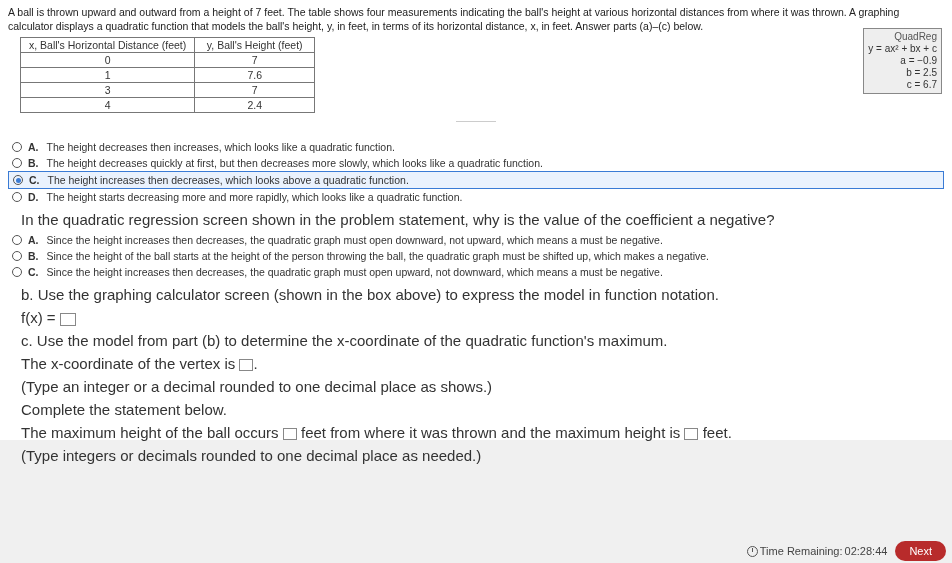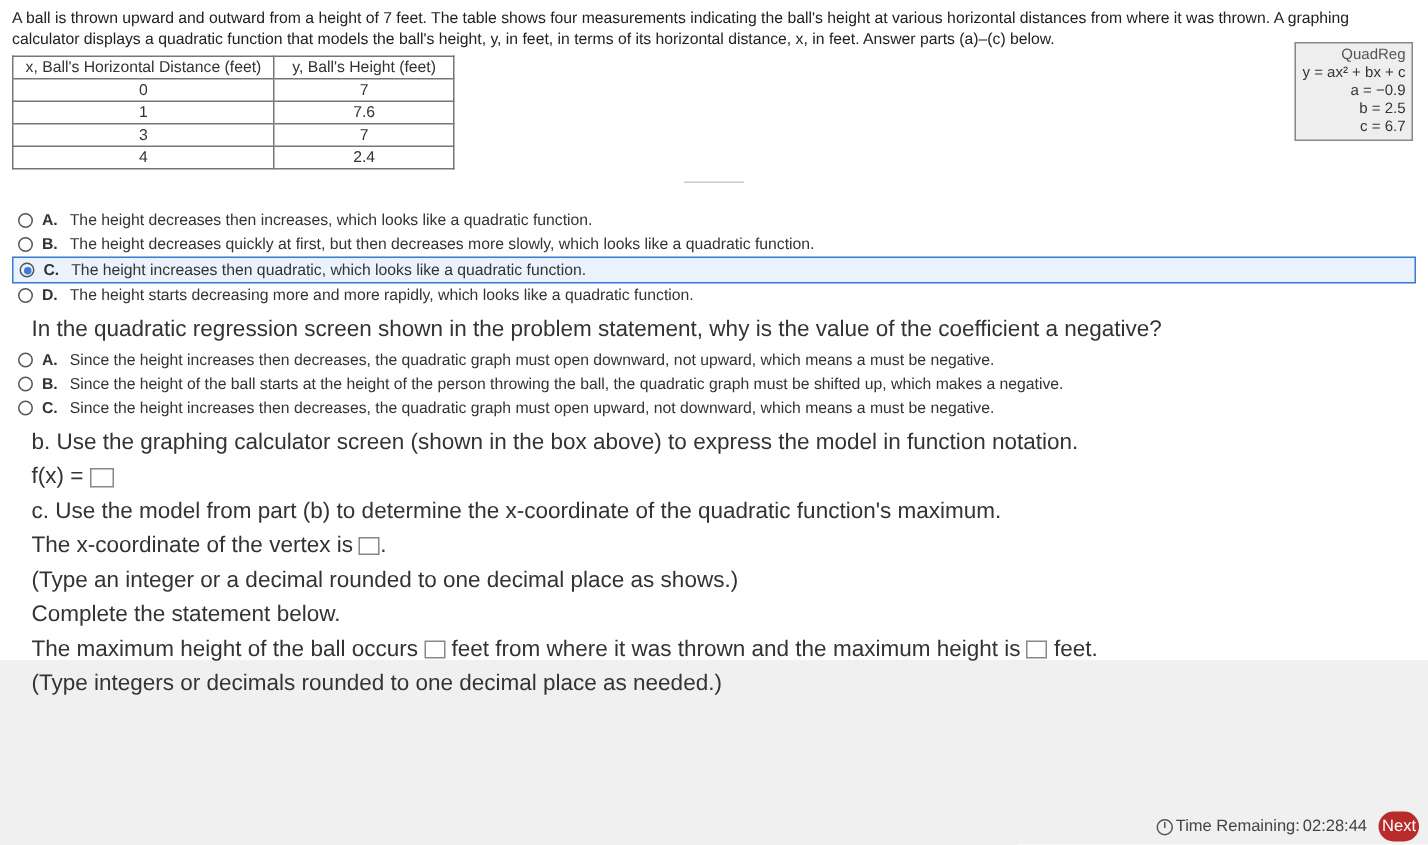--- a/index.html
+++ b/index.html
@@ -1,34 +1,34 @@
 <!DOCTYPE html>
 <html><head>
 <meta charset="utf-8">
 <style>
 * { box-sizing: border-box; margin: 0; padding: 0; }
 body { font-family: Arial, sans-serif; font-size: 11px; color: #333; background: #f0f0f0; width: 952px; height: 563px; overflow: hidden; position: relative; }
 .main { background: #fff; padding: 6px 8px; position: relative; height: 440px; }
 .intro { line-height: 1.3; margin-bottom: 4px; color: #222; font-size: 10.5px; }
 .tbl-wrap { display: flex; align-items: flex-start; gap: 20px; margin-bottom: 8px; }
-table { border-collapse: collapse; font-size: 10.5px; }
+table { border-collapse: collapse; font-size: 10.5px; margin-left: 12px; }
 table td, table th { border: 1px solid #777; padding: 1px 8px; text-align: center; min-width: 120px; font-weight: normal; }
 .quad-box { position:absolute; right:10px; top:28px; border:1px solid #888; padding:2px 4px; font-size:10px; background:#eee; line-height:1.2;text-align:right;}
 .quad-box .hdr{font-size:10px;color:#555;}
 .gap { height: 18px; }
 .opt-row { padding: 2px 4px; font-size: 10.5px; display:flex; align-items:center; gap:6px;}
 .opt-row.selected { border: 1px solid #3a7bd5; background: #eaf2fd; }
 .radio { width:10px; height:10px; border:1px solid #555; border-radius:50%; display:inline-flex; align-items:center; justify-content:center; flex-shrink:0;}
 .radio.on::after{content:""; width:5px;height:5px;background:#3a7bd5;border-radius:50%;}
 .opt-label{font-weight:bold; margin-right:2px;}
 .q-line { margin: 6px 13px 4px; font-size: 15px; }
 .input-box { display:inline-block; width:16px; height:13px; border:1px solid #888; background:#fff; vertical-align:middle;}
 .small-box { width:14px; height:12px;}
 .footer { position:absolute; bottom:2px; right:6px; display:flex; align-items:center; gap:8px; font-size:11px;}
-.next-btn { background:#b82b2b; color:#fff; border-radius:14px; padding:4px 2px; font-size:11px; cursor:pointer;}
+.next-btn { background:#b82b2b; color:#fff; border-radius:14px; padding:4px 14px; font-size:11px; cursor:pointer;}
 .time { color:#444; display:flex; align-items:center; gap:2px;}
 .clock {width:11px;height:11px;border:1px solid #555;border-radius:50%;position:relative;}
 .clock::after{content:"";position:absolute;left:4px;top:1px;width:1px;height:4px;background:#555;}
 hr.mini { border:none; border-top:1px solid #ccc; width:40px; margin:2px auto;}
 </style>
 </head>
 <body>
 
 <div class="main">
   <div class="intro">A ball is thrown upward and outward from a height of 7 feet. The table shows four measurements indicating the ball's height at various horizontal distances from where it was thrown. A graphing calculator displays a quadratic function that models the ball's height, y, in feet, in terms of its horizontal distance, x, in feet. Answer parts (a)–(c) below.</div>
@@ -78,21 +78,21 @@
     <span>The height decreases then increases, which looks like a quadratic function.</span>
   </div>
   <div class="opt-row">
     <span class="radio"></span>
     <span class="opt-label">B.</span>
     <span>The height decreases quickly at first, but then decreases more slowly, which looks like a quadratic function.</span>
   </div>
   <div class="opt-row selected">
     <span class="radio on"></span>
     <span class="opt-label">C.</span>
-    <span>The height increases then quadratic, which looks like a quadratic function.</span>
+    <span>The height increases then decreases, which looks above a quadratic function.</span>
   </div>
   <div class="opt-row">
     <span class="radio"></span>
     <span class="opt-label">D.</span>
     <span>The height starts decreasing more and more rapidly, which looks like a quadratic function.</span>
   </div>
 
   <div class="q-line">In the quadratic regression screen shown in the problem statement, why is the value of the coefficient a negative?</div>
 
   <div class="opt-row">

